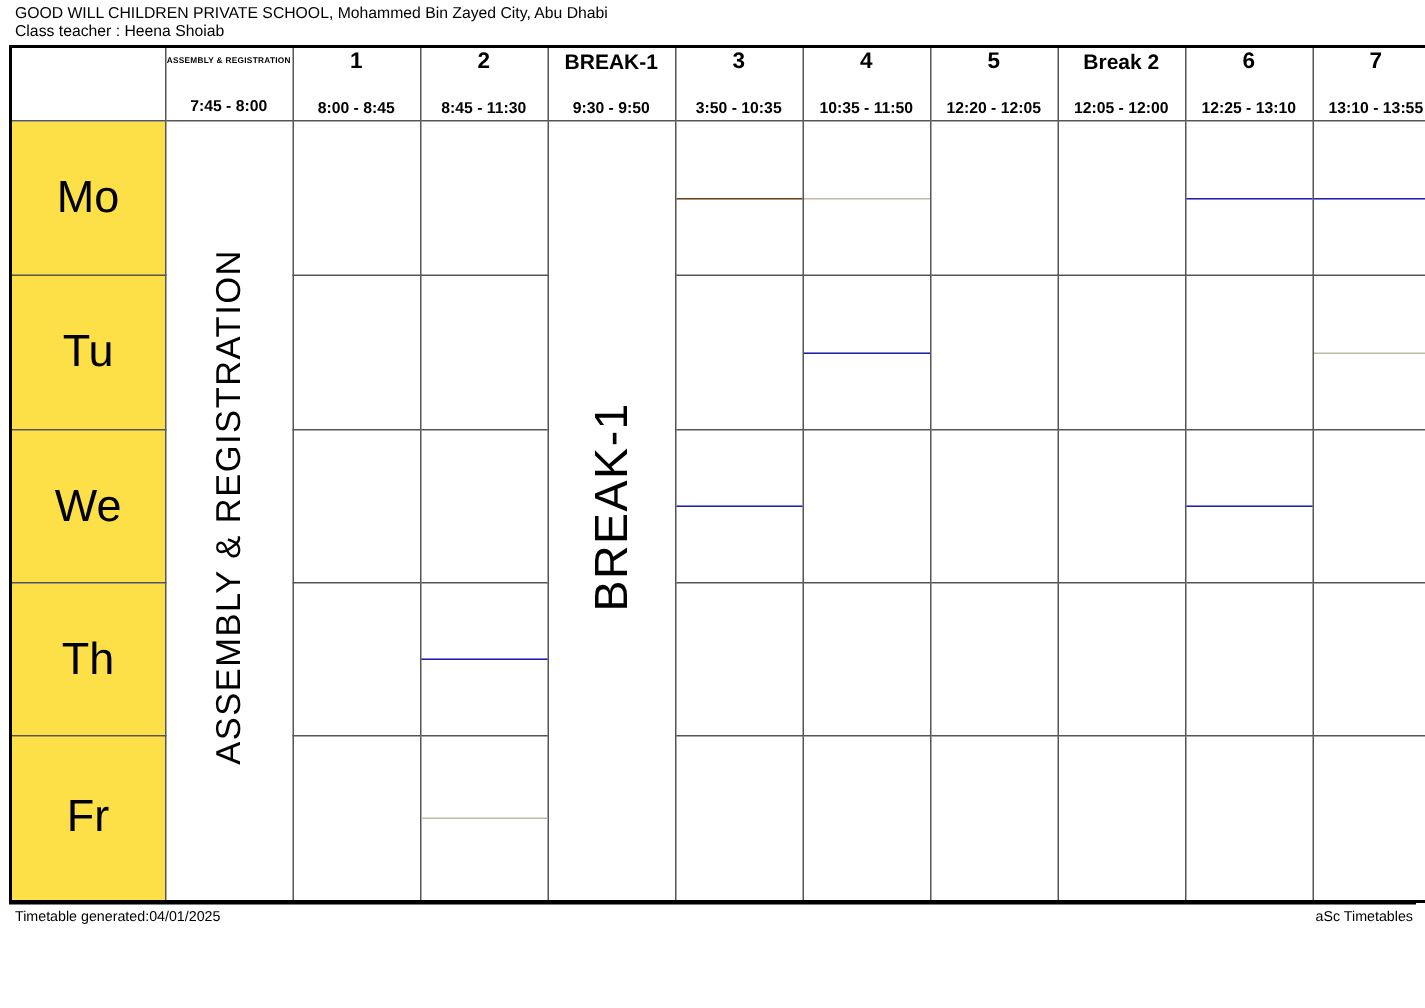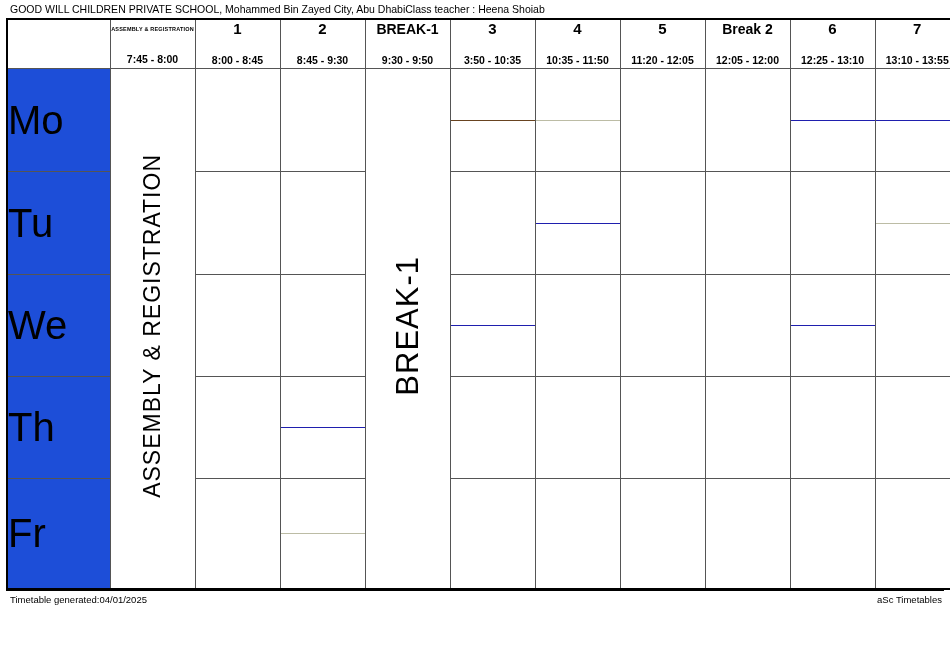--- a/index.html
+++ b/index.html
@@ -21,23 +21,24 @@
   .title {
     text-align: center;
     font-size: 34px;
     font-weight: normal;
     letter-spacing: 0px;
     padding-top: 10px;
     line-height: 40px;
   }
   .subhead {
     display: flex;
-    justify-content: flex-start;
+    justify-content: flex-end;
     font-size: 10.5px;
     padding: 3px 8px 3px 10px;
+    flex-direction: column;
   }
 
   
   .tt {
     border-collapse: collapse;
     table-layout: fixed;
     width: 938px;
     margin: 0 6px;
     border: 2px solid #000;
   }
@@ -45,22 +46,23 @@
 
   
   .hdr { height: 42px; text-align: center; background: #fff; }
   .hdr .num { font-size: 15px; font-weight: bold; line-height: 17px; }
   .hdr .numsm { font-size: 14px; font-weight: bold; line-height: 16px; }
   .hdr .asm { font-size: 5.5px; font-weight: bold; line-height: 14px; letter-spacing: .2px;}
   .hdr .time { font-size: 10.5px; line-height: 15px; margin-top: 16px; }
 
   
   .day {
-    font-size: 40px;
-    background: #1d4ed8;
+    text-align: center;
+    font-size: 30px;
+    background: #fde047;
   }
   .assembly {
     background: #fff;
     text-align: center;
     vertical-align: middle;
   }
   .assembly .vtxt {
     writing-mode: vertical-rl;
     transform: rotate(180deg);
     font-size: 23px;
@@ -165,37 +167,37 @@
           <th class="hdr">
             <div class="asm">ASSEMBLY &amp; REGISTRATION</div>
             <div class="time">7:45 - 8:00</div>
           </th>
           <th class="hdr">
             <div class="num">1</div>
             <div class="time">8:00 - 8:45</div>
           </th>
           <th class="hdr">
             <div class="num">2</div>
-            <div class="time">8:45 - 9:30</div>
+            <div class="time">8:45 - 11:30</div>
           </th>
           <th class="hdr">
             <div class="numsm">BREAK-1</div>
             <div class="time">9:30 - 9:50</div>
           </th>
           <th class="hdr">
             <div class="num">3</div>
             <div class="time">3:50 - 10:35</div>
           </th>
           <th class="hdr">
             <div class="num">4</div>
             <div class="time">10:35 - 11:50</div>
           </th>
           <th class="hdr">
             <div class="num">5</div>
-            <div class="time">11:20 - 12:05</div>
+            <div class="time">12:20 - 12:05</div>
           </th>
           <th class="hdr">
             <div class="numsm">Break 2</div>
             <div class="time">12:05 - 12:00</div>
           </th>
           <th class="hdr">
             <div class="num">6</div>
             <div class="time">12:25 - 13:10</div>
           </th>
           <th class="hdr">

